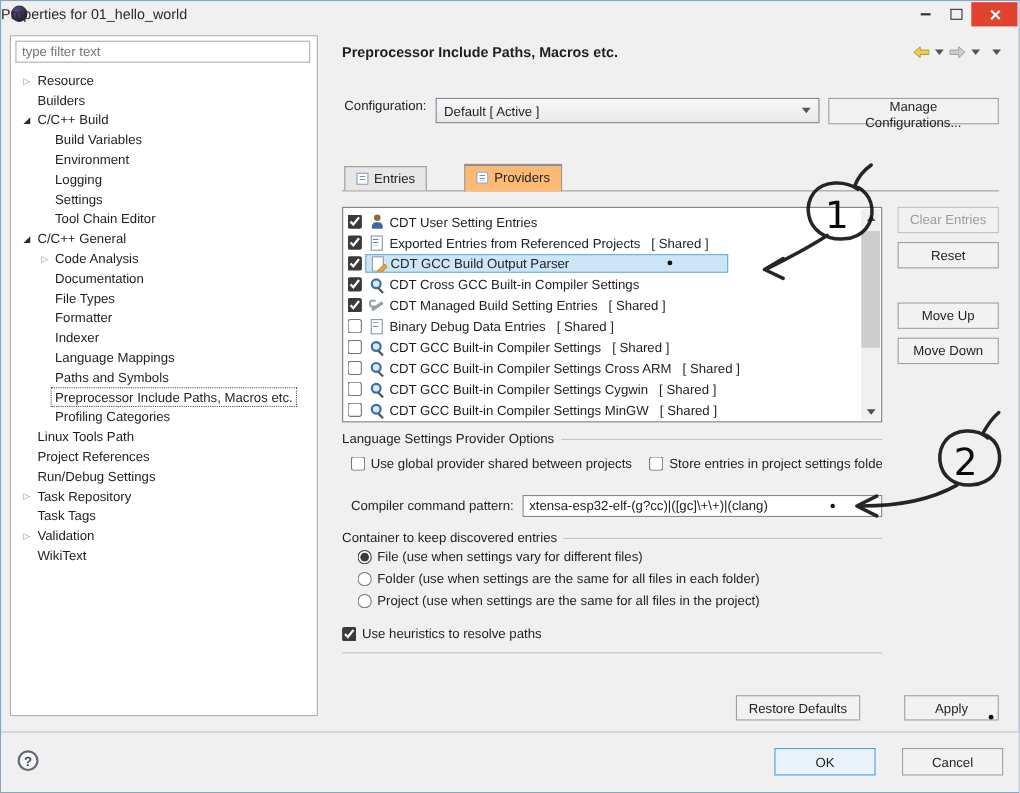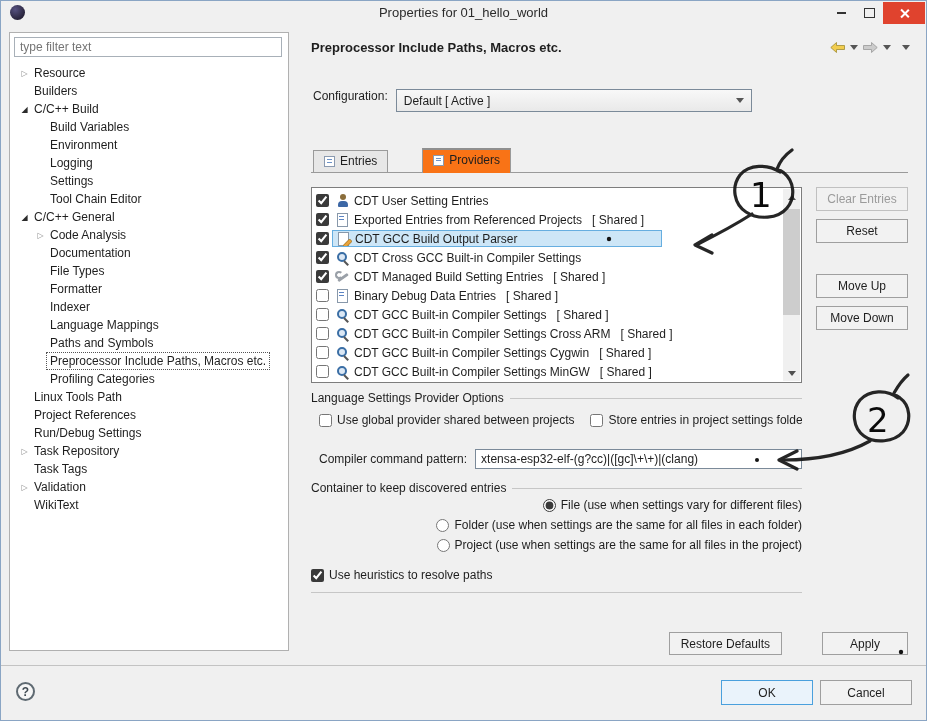--- a/index.html
+++ b/index.html
@@ -4,21 +4,21 @@
 <style>
   html,body{margin:0;padding:0;}
   body{width:927px;height:721px;position:relative;overflow:hidden;background:#fff;
        font:12px "Liberation Sans","DejaVu Sans",sans-serif;color:#1e1e1e;}
   #window{position:absolute;inset:0;background:#f0f0f0;border:1px solid #8aa5c4;box-sizing:border-box;}
 
   
   .titlebar{position:absolute;top:0;left:0;right:0;height:24px;}
   .app-icon{position:absolute;left:9px;top:4px;width:15px;height:15px;border-radius:50%;
             background:radial-gradient(circle at 35% 30%,#565180,#15111f);}
-  .title{position:absolute;left:0;right:0;top:4px;text-align:center;font-size:13px;color:#2b2b2b;}
+  .title{position:absolute;left:0;right:0;top:4px;text-align:left;font-size:13px;color:#2b2b2b;}
   .win-controls{position:absolute;right:1px;top:1px;height:22px;display:flex;}
   .win-btn{width:28px;display:flex;align-items:center;justify-content:center;}
   .min-glyph{width:9px;height:2px;background:#333;}
   .max-glyph{width:9px;height:8px;border:1px solid #333;}
   .close-btn{width:42px;background:#e0432e;position:relative;}
   .close-glyph{position:relative;width:11px;height:11px;}
   .close-glyph::before,.close-glyph::after{content:'';position:absolute;left:5px;top:0;width:1.6px;height:11px;background:#fff;}
   .close-glyph::before{transform:rotate(45deg);}
   .close-glyph::after{transform:rotate(-45deg);}
 
@@ -47,21 +47,21 @@
   .combo-caret{margin-left:auto;}
   .btn{height:24px;background:#f2f2f2;border:1px solid #9f9f9f;padding:0 11px;
        font:12px "Liberation Sans",sans-serif;color:#1e1e1e;cursor:default;}
   .btn.disabled{color:#9b9b9b;border-color:#c0c0c0;background:#f1f1f1;}
   .manage-btn{margin-left:auto;}
 
   .tabs-wrap{margin:36px 10px 0 10px;}
   .tabs{display:flex;border-bottom:1px solid #9a9a9a;padding-left:2px;align-items:flex-end;gap:32px;}
   .tab{display:flex;align-items:center;gap:5px;padding:3px 10px 4px;border:1px solid #9a9a9a;border-bottom:none;
        background:#e7e7e7;margin-right:2px;position:relative;}
-  .tab.active{background:#f97316;margin-bottom:-1px;padding-bottom:6px;border-top:2px solid #8f8f8f;}
+  .tab.active{background:#fdba74;margin-bottom:-1px;padding-bottom:6px;border-top:2px solid #8f8f8f;}
   .tab-icon{width:11px;height:11px;background:#fff;border:1px solid #8a9ab0;position:relative;box-sizing:border-box;}
   .tab-icon::after{content:'';position:absolute;left:2px;top:2px;right:2px;height:5px;
        background:repeating-linear-gradient(#6d93c8 0 1px,transparent 1px 2.5px);}
 
   .tab-content{display:flex;gap:14px;padding-top:14px;}
   .left-col{flex:1;min-width:0;}
   .btn-col{flex:0 0 92px;display:flex;flex-direction:column;gap:8px;}
   .btn-col .btn{width:92px;box-sizing:border-box;padding:0 4px;}
   .btn-col .spacer{height:15px;}
 
@@ -107,34 +107,34 @@
   .group-header{display:flex;align-items:center;gap:6px;margin-top:8px;white-space:nowrap;}
   .group-header::after{content:'';flex:1;height:1px;background:#c6c6c6;}
   .group-body{padding-left:8px;}
   .chk-line{display:flex;gap:16px;margin-top:8px;overflow:hidden;white-space:nowrap;}
   label.chk{display:flex;align-items:center;gap:5px;white-space:nowrap;}
   label.chk input,.radio-row input{width:13px;height:13px;margin:0;accent-color:#3a3a3a;flex:0 0 13px;}
   .compiler-row{display:flex;align-items:center;gap:8px;margin-top:22px;}
   .pattern-input{flex:1;height:20px;border:1px solid #7b8a99;background:#fff;padding:0 5px;
                  box-sizing:border-box;font:12px "Liberation Sans",sans-serif;color:#222;}
   .container-group{margin-top:12px;}
-  .radio-row{display:flex;align-items:center;gap:5px;height:20px;margin-left:6px;cursor:default;justify-content:flex-end;}
+  .radio-row{display:flex;align-items:center;gap:5px;height:20px;margin-left:6px;cursor:default;}
   .heuristics-row{margin-top:13px;display:flex;align-items:center;gap:5px;}
   .bottom-rule{height:1px;background:#c6c6c6;margin-top:10px;}
 
   .panel-actions{position:absolute;right:10px;bottom:11px;display:flex;gap:7px;}
   .panel-actions .btn{height:23px;margin-left:33px;}
   .apply-btn{min-width:86px;}
 
   
   .dialog-footer{position:absolute;left:0;right:0;bottom:0;height:54px;border-top:1px solid #c3c3c3;background:#f0f0f0;}
   .help-circle{position:absolute;left:15px;top:16px;width:19px;height:19px;border-radius:50%;
                border:2px solid #5f6a72;color:#3f4a52;display:flex;align-items:center;justify-content:center;
                font-size:12px;font-weight:bold;box-sizing:border-box;background:#f7f7f7;}
-  .footer-btns{position:absolute;right:14px;top:14px;display:flex;gap:7px;justify-content:center;}
+  .footer-btns{position:absolute;right:14px;top:14px;display:flex;gap:24px;justify-content:center;}
   .footer-btns .btn{width:92px;height:25px;box-sizing:border-box;}
   .btn.ok{border:1px solid #4aa0dd;background:#eaf3fb;}
 
   
   .annotations{position:absolute;inset:0;pointer-events:none;z-index:50;}
 </style>
 </head>
 <body>
 
 <div id="window">
@@ -277,20 +277,21 @@
         <span class="caret" style="margin-left:6px;"></span>
       </span>
     </div>
 
     <div class="config-row">
       <span>Configuration:</span>
       <div class="combo">
         <span>Default  [ Active ]</span>
         <span class="combo-caret caret"></span>
       </div>
+      <button class="btn manage-btn">Manage Configurations...</button>
     </div>
 
     <div class="tabs-wrap">
       <div class="tabs">
         <div class="tab">
           <span class="tab-icon"></span>
           <span>Entries</span>
         </div>
         <div class="tab active">
           <span class="tab-icon"></span>

